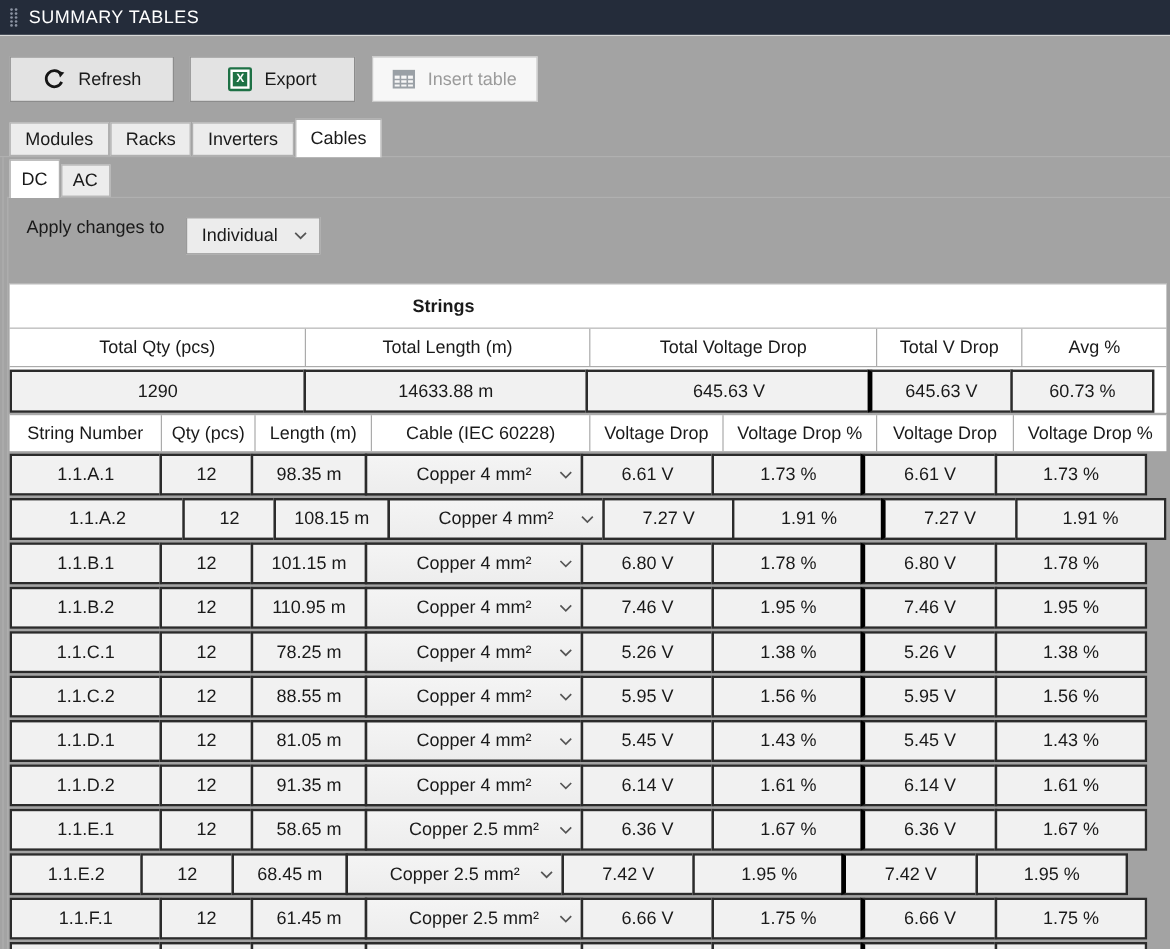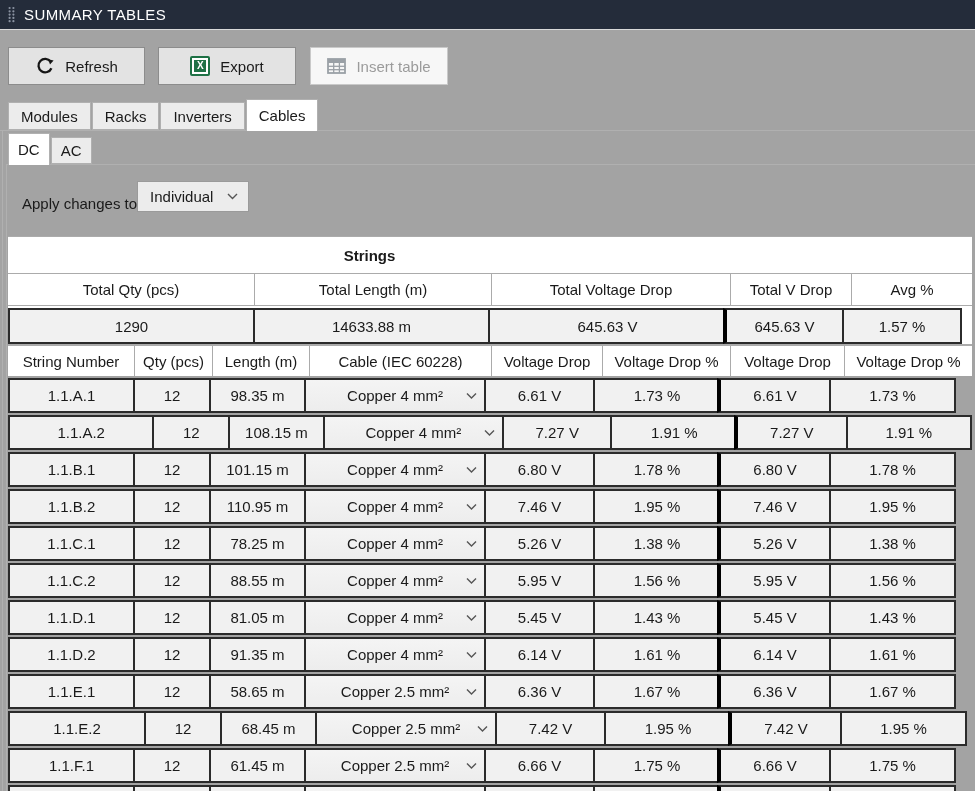--- a/index.html
+++ b/index.html
@@ -39,21 +39,21 @@
   .tab.active{background:#fff;border-bottom:none;height:32px;margin-bottom:0;}
   .tabstrip.sub .tab.active{height:32px;}
   .hline{position:absolute;height:1px;background:#b0b0b0;z-index:1;}
   .hline.l1{top:130px;left:0;width:975px;}
   .hline.l2{top:164px;left:6px;width:969px;}
   .vline{position:absolute;width:1px;background:#b0b0b0;z-index:1;}
   .vline.v1{left:2px;top:131px;height:660px;}
   .vline.v2{left:6px;top:165px;height:626px;}
 
   
-  .apply-row{position:absolute;top:181px;left:22px;height:31px;display:flex;align-items:flex-end;font-size:15px;}
+  .apply-row{position:absolute;top:181px;left:22px;height:31px;display:flex;align-items:flex-start;gap:18px;font-size:15px;}
   .dropdown{height:31px;background:#ececec;border:1px solid #9a9a9a;display:flex;align-items:center;
     gap:14px;padding:0 10px 0 12px;font-size:15px;cursor:pointer;}
 
   
   .summary{position:absolute;top:236px;left:8px;width:964px;border-bottom:1px solid var(--thin_border);}
   .srow{display:flex;background:#fff;}
   .srow.group{height:38px;border-top:1px solid var(--thin_border);border-bottom:1px solid var(--thin_border);font-weight:bold;}
   .srow.subh{height:32px;border-bottom:1px solid var(--thin_border);}
   .hcell{display:flex;align-items:center;justify-content:center;font-size:15px;border-right:1px solid var(--thin_border);}
   .hcell:last-child{border-right:none;}
@@ -169,21 +169,21 @@
       <div class="hcell" style="width:237px;">Total Length (m)</div>
       <div class="hcell" style="width:239px;">Total Voltage Drop</div>
       <div class="hcell" style="width:121px;">Total V Drop</div>
       <div class="hcell" style="width:120px;">Avg %</div>
     </div>
     <div class="srow vals">
       <div class="vcell" style="width:247px;">1290</div>
       <div class="vcell" style="width:237px;">14633.88 m</div>
       <div class="vcell" style="width:239px;">645.63 V</div>
       <div class="vcell divider" style="width:121px;">645.63 V</div>
-      <div class="vcell" style="width:120px;">1.57 %</div>
+      <div class="vcell" style="width:120px;">60.73 %</div>
     </div>
   </div>
 
   <div class="main-table">
     <div class="mheader">
       <div class="hcell" style="width:127px;">String Number</div>
       <div class="hcell" style="width:78px;">Qty (pcs)</div>
       <div class="hcell" style="width:97px;">Length (m)</div>
       <div class="hcell" style="width:182px;">Cable (IEC 60228)</div>
       <div class="hcell" style="width:111px;">Voltage Drop</div>
@@ -339,21 +339,21 @@
                 <polyline points="1,1 5.5,5.5 10,1" fill="none" stroke="#555" stroke-width="1.4"></polyline>
               </svg>
             </span>
           </div>
           <div class="tcell" style="width: 111px;">6.36 V</div>
           <div class="tcell" style="width: 128px;">1.67 %</div>
           <div class="tcell divider" style="width: 114px;">6.36 V</div>
           <div class="tcell" style="width: 127px;">1.67 %</div>
         </div>
         <div class="trow">
-          <div class="tcell" style="width: 138px;">1.1.E.2</div>
+          <div class="tcell" style="width: 111px;">1.1.E.2</div>
           <div class="tcell" style="width: 78px;">12</div>
           <div class="tcell" style="width: 97px;">68.45 m</div>
           <div class="tcell cable" style="width: 182px;">
             <span>Copper 2.5 mm²</span>
             <span class="chev">
               <svg width="11" height="7" viewBox="0 0 11 7">
                 <polyline points="1,1 5.5,5.5 10,1" fill="none" stroke="#555" stroke-width="1.4"></polyline>
               </svg>
             </span>
           </div>

